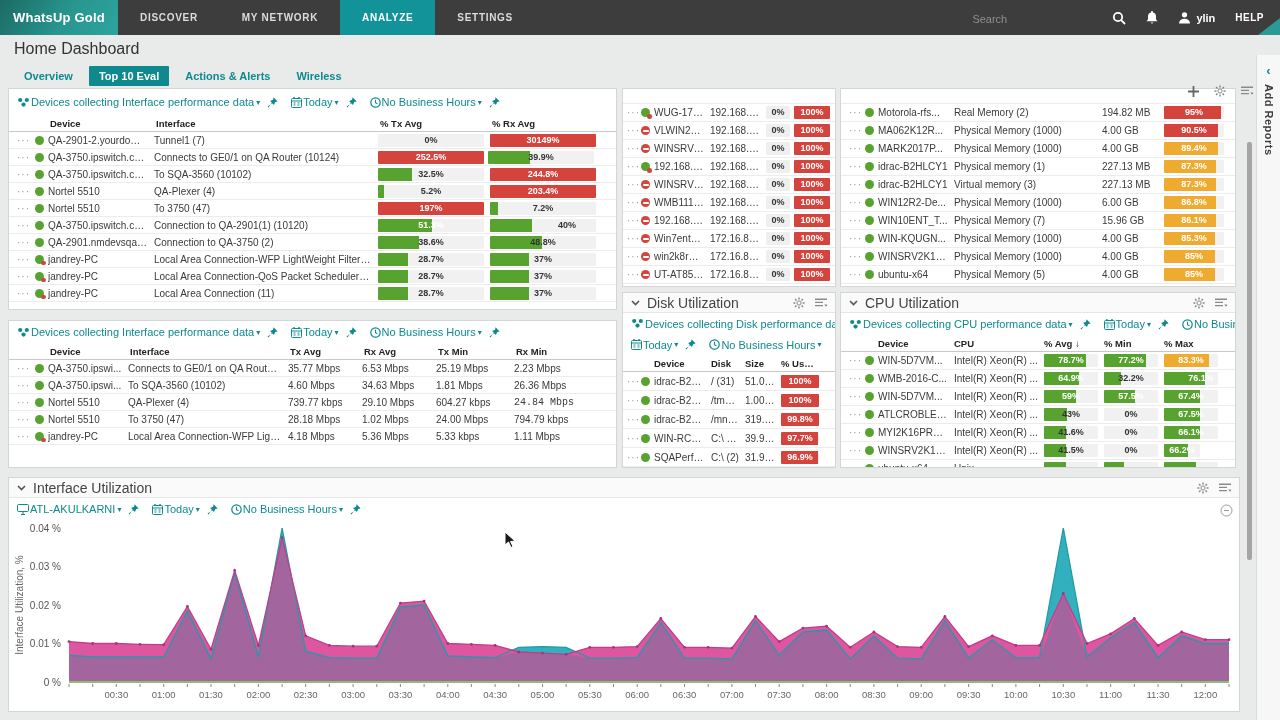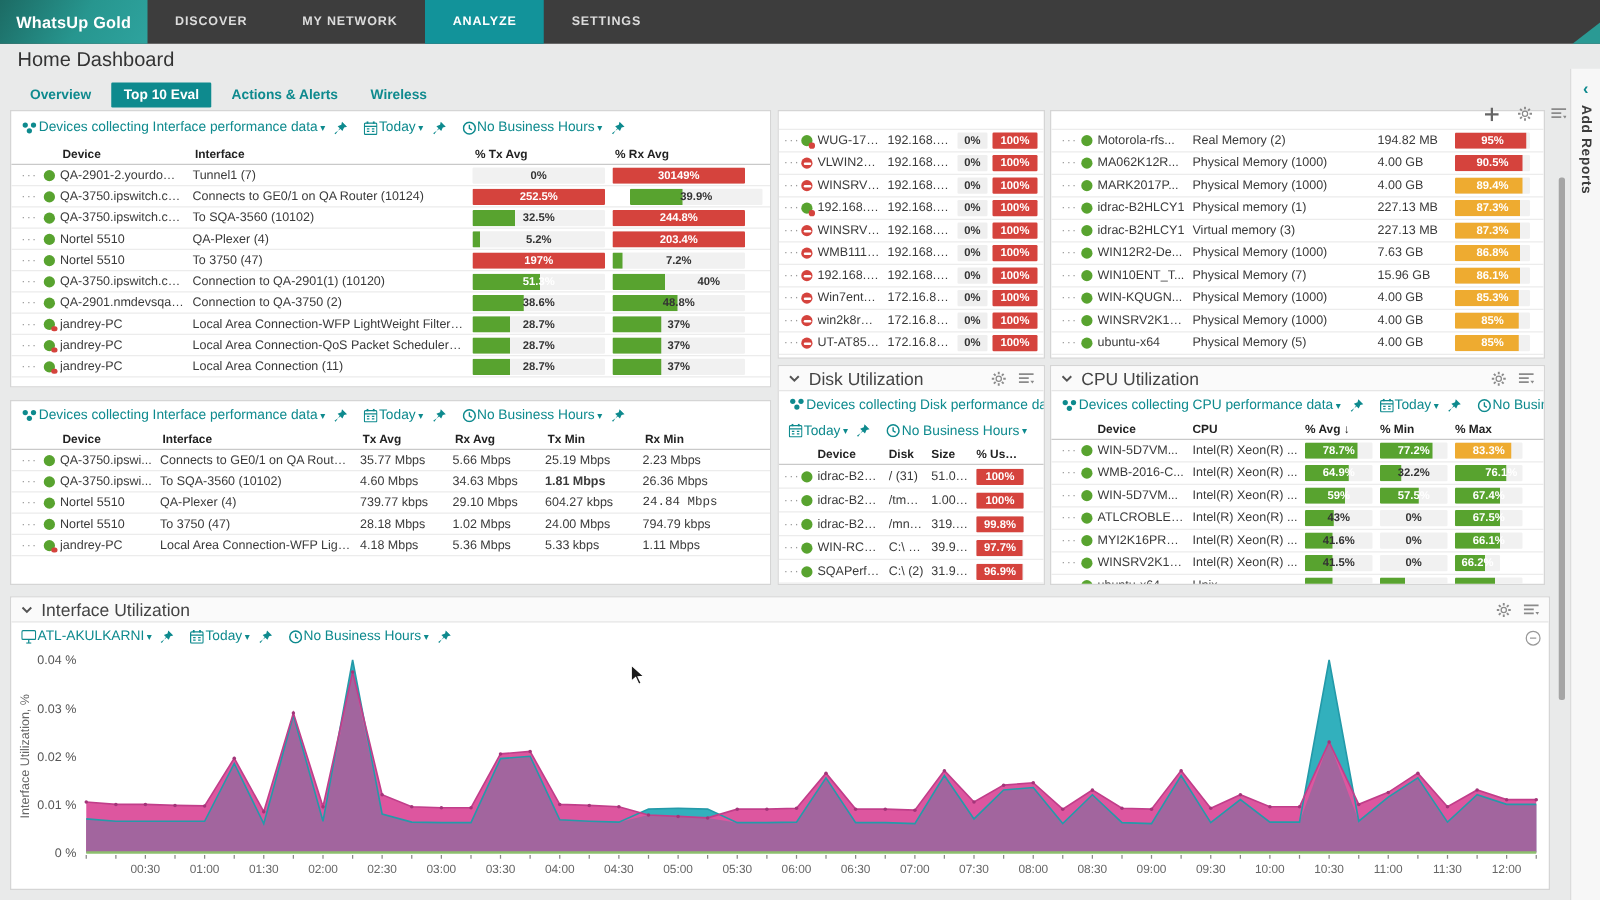--- a/index.html
+++ b/index.html
@@ -63,20 +63,45 @@
 <body>
 
 <div class="nav">
   <div class="brand">WhatsUp Gold</div>
   <div class="nav-items" id="nav-items">
       <div class="nav-item">DISCOVER</div>
       <div class="nav-item">MY NETWORK</div>
       <div class="nav-item active">ANALYZE</div>
       <div class="nav-item">SETTINGS</div>
     </div>
+  <div class="nav-right">
+    <span class="search-box"><input placeholder="Search" style=""></span>
+    <span class="nav-ico">
+        <svg width="14" height="14" viewBox="0 0 14 14" fill="none" stroke="#fff" stroke-width="1.8">
+          <circle cx="6" cy="6" r="4.2"></circle>
+          <path d="M9.2 9.2L13 13"></path>
+        </svg>
+      </span>
+    <span class="nav-ico">
+        <svg width="12" height="13" viewBox="0 0 12 13" fill="#fff">
+          <path d="M6 0a1 1 0 0 1 1 1v.4a4 4 0 0 1 3 3.9v3l1.4 2H.6L2 8.3v-3a4 4 0 0 1 3-3.9V1a1 1 0 0 1 1-1z"></path>
+          <path d="M4.6 11.5a1.5 1.5 0 0 0 2.8 0z"></path>
+        </svg>
+      </span>
+    <span class="user-wrap">
+      <span class="nav-ico">
+          <svg width="13" height="13" viewBox="0 0 13 13" fill="#fff">
+            <circle cx="6.5" cy="3.8" r="2.6"></circle>
+            <path d="M1 12.5a5.5 4.8 0 0 1 11 0z"></path>
+          </svg>
+        </span>
+      <span>ylin</span>
+    </span>
+    <span class="help">HELP</span>
+  </div>
   <div class="nav-wedge"></div>
 </div>
 
 <div class="page-title">Home Dashboard</div>
 <div class="tabs" id="tabs">
     <div class="tab">Overview</div>
     <div class="tab active">Top 10 Eval</div>
     <div class="tab">Actions &amp; Alerts</div>
     <div class="tab">Wireless</div>
   </div>
@@ -174,21 +199,21 @@
         <div class="bar" style="width: 106px; margin-right: 6px;">
           <div class="fill" style="width: 100%; background: rgb(213, 67, 61);"></div>
           <div class="lbl" style="color: rgb(255, 255, 255);">30149%</div>
         </div>
       </div>
       <div class="trow">
         <span class="menu-dots" style="width: 18px;">···</span>
         <span class="st up"></span>
         <span class="cell" style="width: 106px;">QA-3750.ipswitch.com</span>
         <span class="cell" style="width: 224px;">Connects to GE0/1 on QA Router (10124)</span>
-        <div class="bar" style="width: 106px; margin-right: 20px;">
+        <div class="bar" style="width: 106px; margin-right: 4px;">
           <div class="fill" style="width: 100%; background: rgb(213, 67, 61);"></div>
           <div class="lbl" style="color: rgb(255, 255, 255);">252.5%</div>
         </div>
         <div class="bar" style="width: 106px; margin-right: 6px;">
           <div class="fill" style="width: 39.9%; background: rgb(88, 163, 47);"></div>
           <div class="lbl" style="color: rgb(51, 51, 51);">39.9%</div>
         </div>
       </div>
       <div class="trow">
         <span class="menu-dots" style="width: 18px;">···</span>
@@ -366,32 +391,32 @@
       <span class="cell" style="width: 78px;">Tx Min</span>
       <span class="cell" style="width: 74px;">Rx Min</span>
     </div>
   <div class="rows" id="pB-rows">
       <div class="trow">
         <span class="menu-dots" style="width: 18px;">···</span>
         <span class="st up"></span>
         <span class="cell" style="width: 80px;">QA-3750.ipswi...</span>
         <span class="cell" style="width: 160px;">Connects to GE0/1 on QA Router (10124)</span>
         <span class="cell" style="width: 74px;">35.77 Mbps</span>
-        <span class="cell" style="width: 74px;">5.66 Mbps</span>
+        <span class="cell" style="width: 74px;">6.53 Mbps</span>
         <span class="cell" style="width: 78px;">25.19 Mbps</span>
         <span class="cell" style="width: 74px;">2.23 Mbps</span>
       </div>
       <div class="trow">
         <span class="menu-dots" style="width: 18px;">···</span>
         <span class="st up"></span>
         <span class="cell" style="width: 80px;">QA-3750.ipswi...</span>
         <span class="cell" style="width: 160px;">To SQA-3560 (10102)</span>
         <span class="cell" style="width: 74px;">4.60 Mbps</span>
         <span class="cell" style="width: 74px;">34.63 Mbps</span>
-        <span class="cell" style="width: 78px; font-weight: bold;">1.81 Mbps</span>
+        <span class="cell" style="width: 78px;">1.81 Mbps</span>
         <span class="cell" style="width: 74px;">26.36 Mbps</span>
       </div>
       <div class="trow">
         <span class="menu-dots" style="width: 18px;">···</span>
         <span class="st up"></span>
         <span class="cell" style="width: 80px;">Nortel 5510</span>
         <span class="cell" style="width: 160px;">QA-Plexer (4)</span>
         <span class="cell" style="width: 74px;">739.77 kbps</span>
         <span class="cell" style="width: 74px;">29.10 Mbps</span>
         <span class="cell" style="width: 78px;">604.27 kbps</span>
@@ -698,21 +723,21 @@
         <div class="bar" style="width: 60px; margin-right: 6px;">
           <div class="fill" style="width: 87.3%; background: rgb(238, 171, 48);"></div>
           <div class="lbl" style="color: rgb(255, 255, 255);">87.3%</div>
         </div>
       </div>
       <div class="trow" style="height: 18px;">
         <span class="menu-dots" style="width: 16px;">···</span>
         <span class="st up"></span>
         <span class="cell" style="width: 76px;">WIN12R2-De...</span>
         <span class="cell" style="width: 148px;">Physical Memory (1000)</span>
-        <span class="cell" style="width: 62px;">7.63 GB</span>
+        <span class="cell" style="width: 62px;">6.00 GB</span>
         <div class="bar" style="width: 60px; margin-right: 6px;">
           <div class="fill" style="width: 86.8%; background: rgb(238, 171, 48);"></div>
           <div class="lbl" style="color: rgb(255, 255, 255);">86.8%</div>
         </div>
       </div>
       <div class="trow" style="height: 18px;">
         <span class="menu-dots" style="width: 16px;">···</span>
         <span class="st up"></span>
         <span class="cell" style="width: 76px;">WIN10ENT_T...</span>
         <span class="cell" style="width: 148px;">Physical Memory (7)</span>

